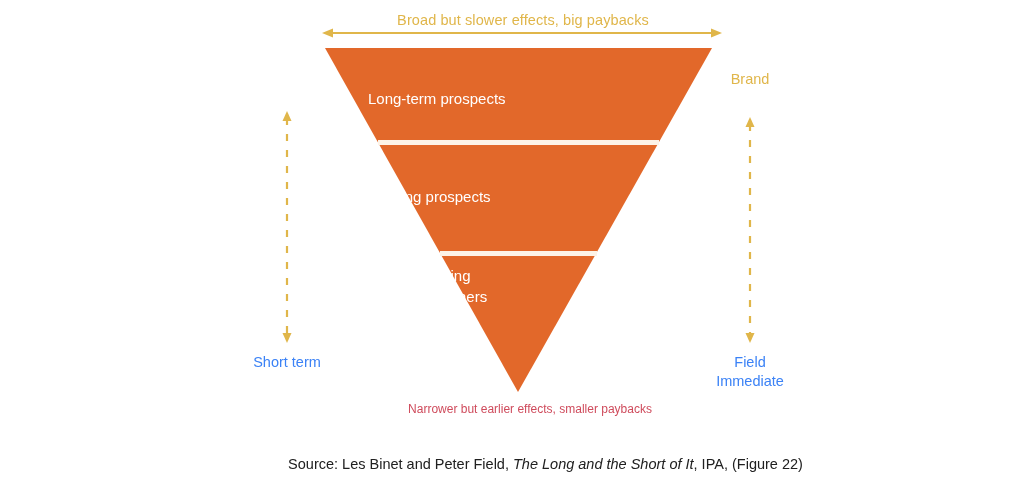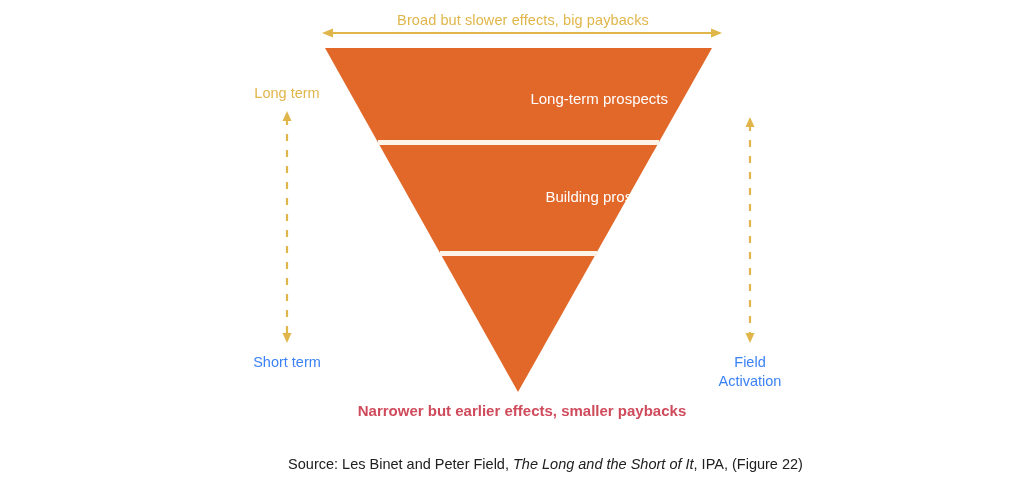--- a/index.html
+++ b/index.html
@@ -51,37 +51,36 @@
   #left-top-label   { left: 222px; top: 84px;  width: 130px; }
   #left-bottom-label{ left: 222px; top: 353px; width: 130px; }
   #right-top-label  { left: 685px; top: 70px;  width: 130px; }
   #right-bottom-label{left: 685px; top: 353px; width: 130px; }
 
   
   .funnel-text {
     color: #FFFFFF;
     font-size: 15px;
     line-height: 21px;
-    text-align: right;
+    text-align: left;
     white-space: nowrap;
   }
   #seg1-label { left: 368px; top: 88px;  width: 300px; }
   #seg2-label { left: 368px; top: 186px; width: 300px; }
   #seg3-label { left: 418px; top: 265px; width: 200px; white-space: normal; }
 
   
   #bottom-caption {
-    left: 262px;
+    left: 270px;
     top: 402px;
     width: 520px;
     text-align: center;
-    font-size: 15px;
+    font-size: 12px;
     color: #CF4B5C;
     white-space: nowrap;
-    font-weight: bold;
   }
 
   
   #source-line {
     left: 13px;
     top: 456px;
     width: 1023px;
     text-align: center;
     font-size: 14.5px;
     color: #202020;
@@ -119,37 +118,39 @@
       <polygon points="325,48 712,48 518,392" fill="#E2682A"></polygon>
 
       <line x1="378" y1="142.5" x2="659" y2="142.5" stroke="#FDF3E7" stroke-width="5"></line>
 
       <line x1="440" y1="253.5" x2="597" y2="253.5" stroke="#FDF3E7" stroke-width="5"></line>
     </g>
   </svg>
 
   <div class="abs top-label">Broad but slower effects, big paybacks</div>
 
-  <div class="abs side-label gold" id="left-top-label">Long term</div>
 
   <div class="abs side-label crimson" id="left-bottom-label">Short term</div>
 
   <div class="abs side-label gold" id="right-top-label">
+    <div>Brand</div>
   </div>
 
   <div class="abs side-label crimson" id="right-bottom-label">
     <div>Field</div>
-    <div>Activation</div>
+    <div>Immediate</div>
   </div>
 
   <div class="abs funnel-text" id="seg1-label">Long-term prospects</div>
 
   <div class="abs funnel-text" id="seg2-label">Building prospects</div>
 
   <div class="abs funnel-text" id="seg3-label">
+    <div>Existing</div>
+    <div>customers</div>
   </div>
 
   <div class="abs" id="bottom-caption">Narrower but earlier effects, smaller paybacks</div>
 
   <div class="abs" id="source-line">
     <span>Source: Les Binet and Peter Field, </span><em>The Long and the Short of It</em><span>, IPA, (Figure 22)</span>
   </div>
 
 </div>
 

